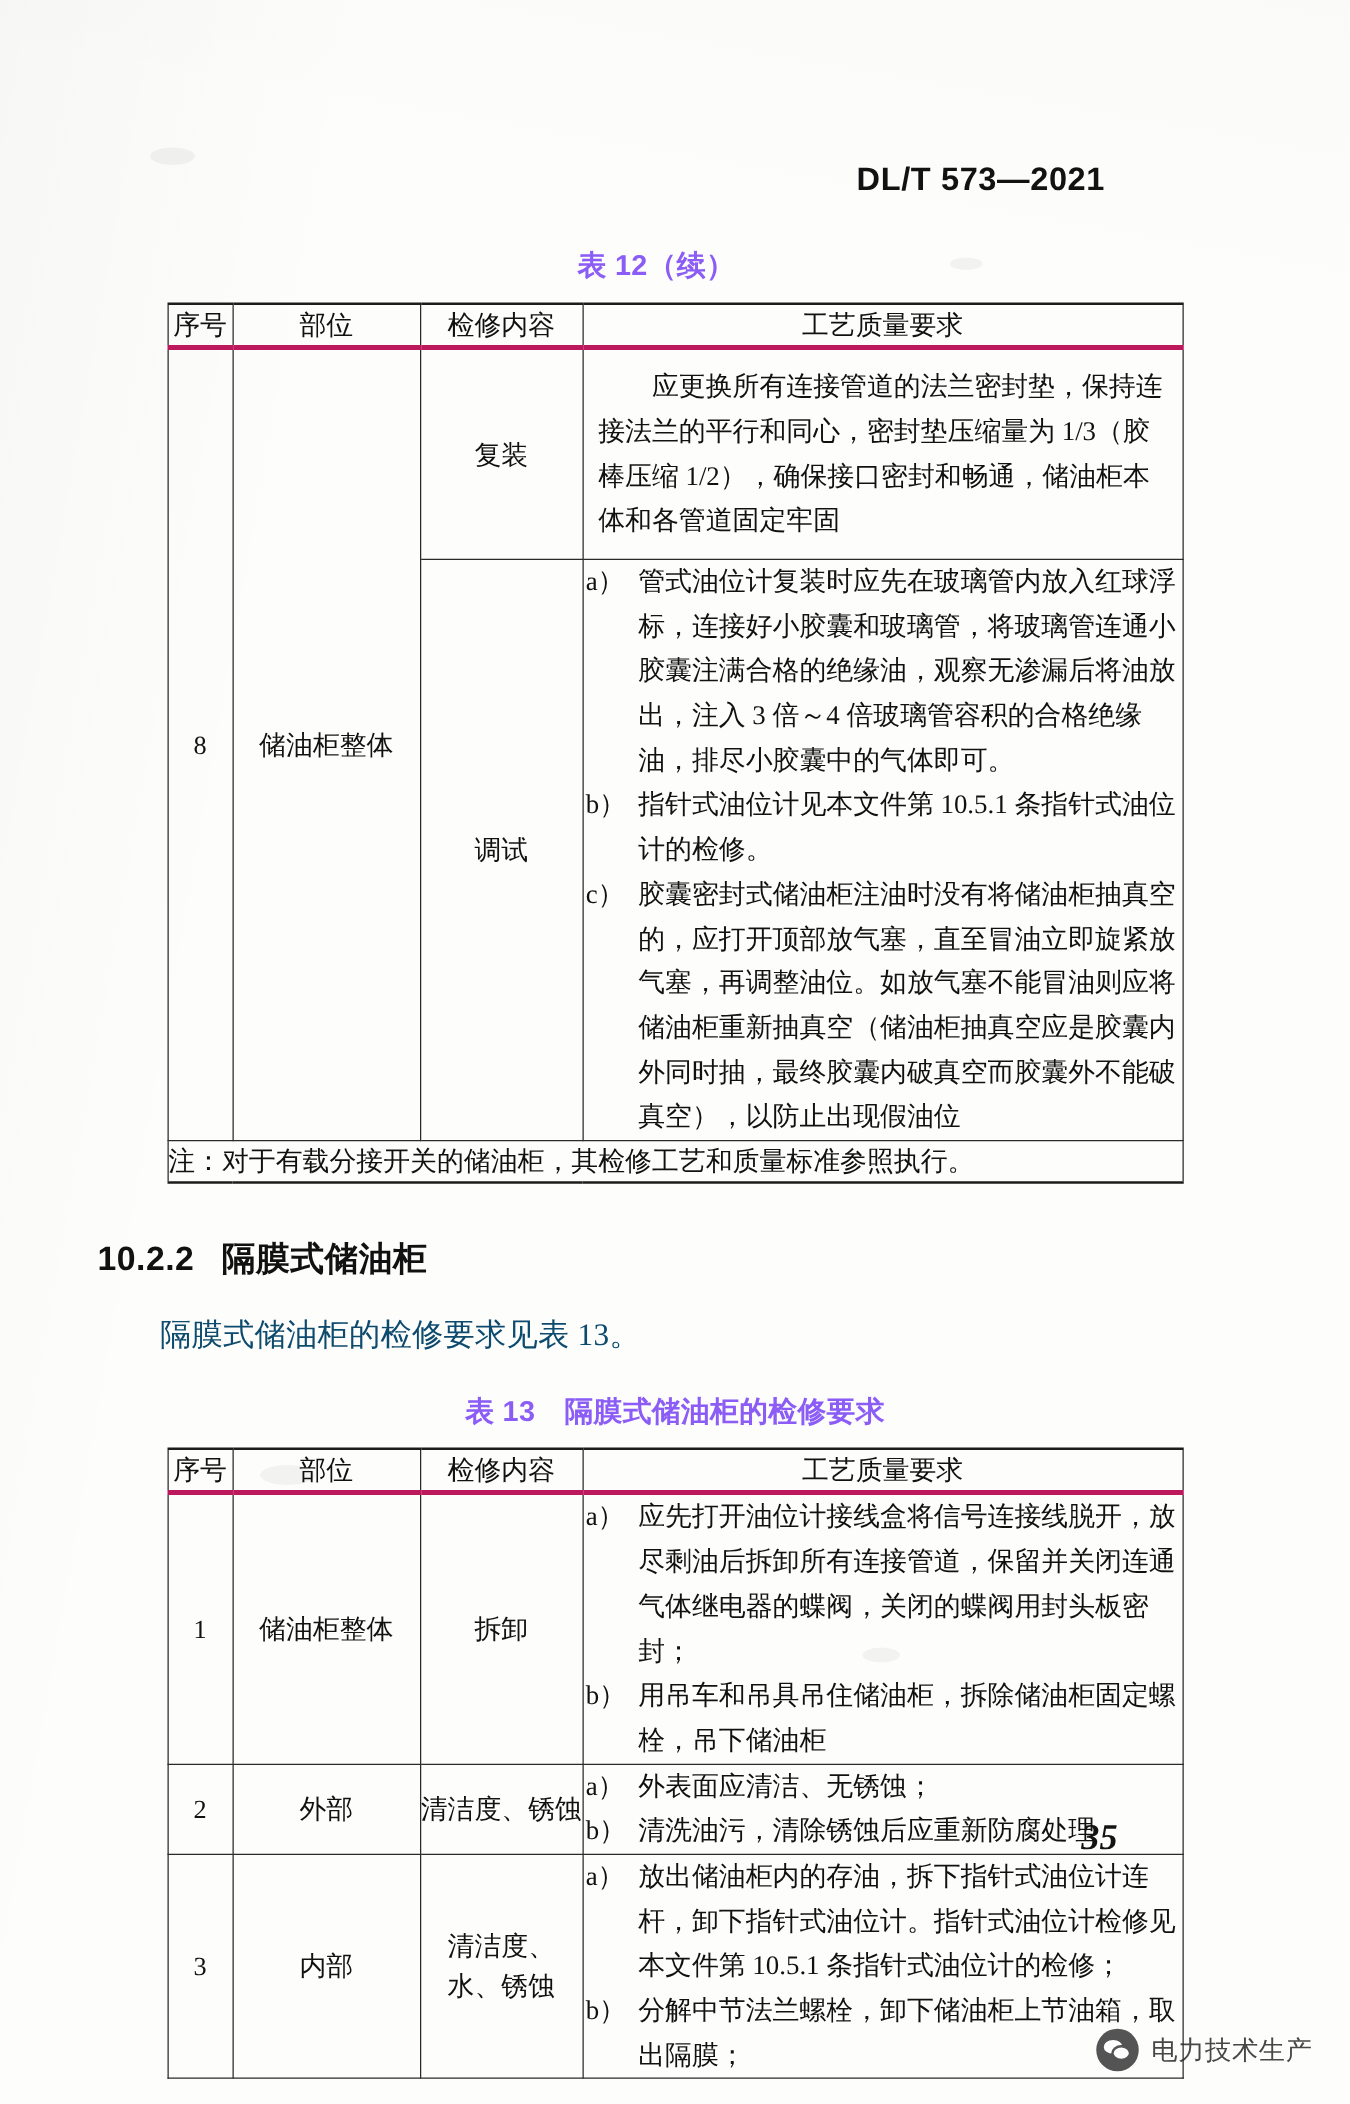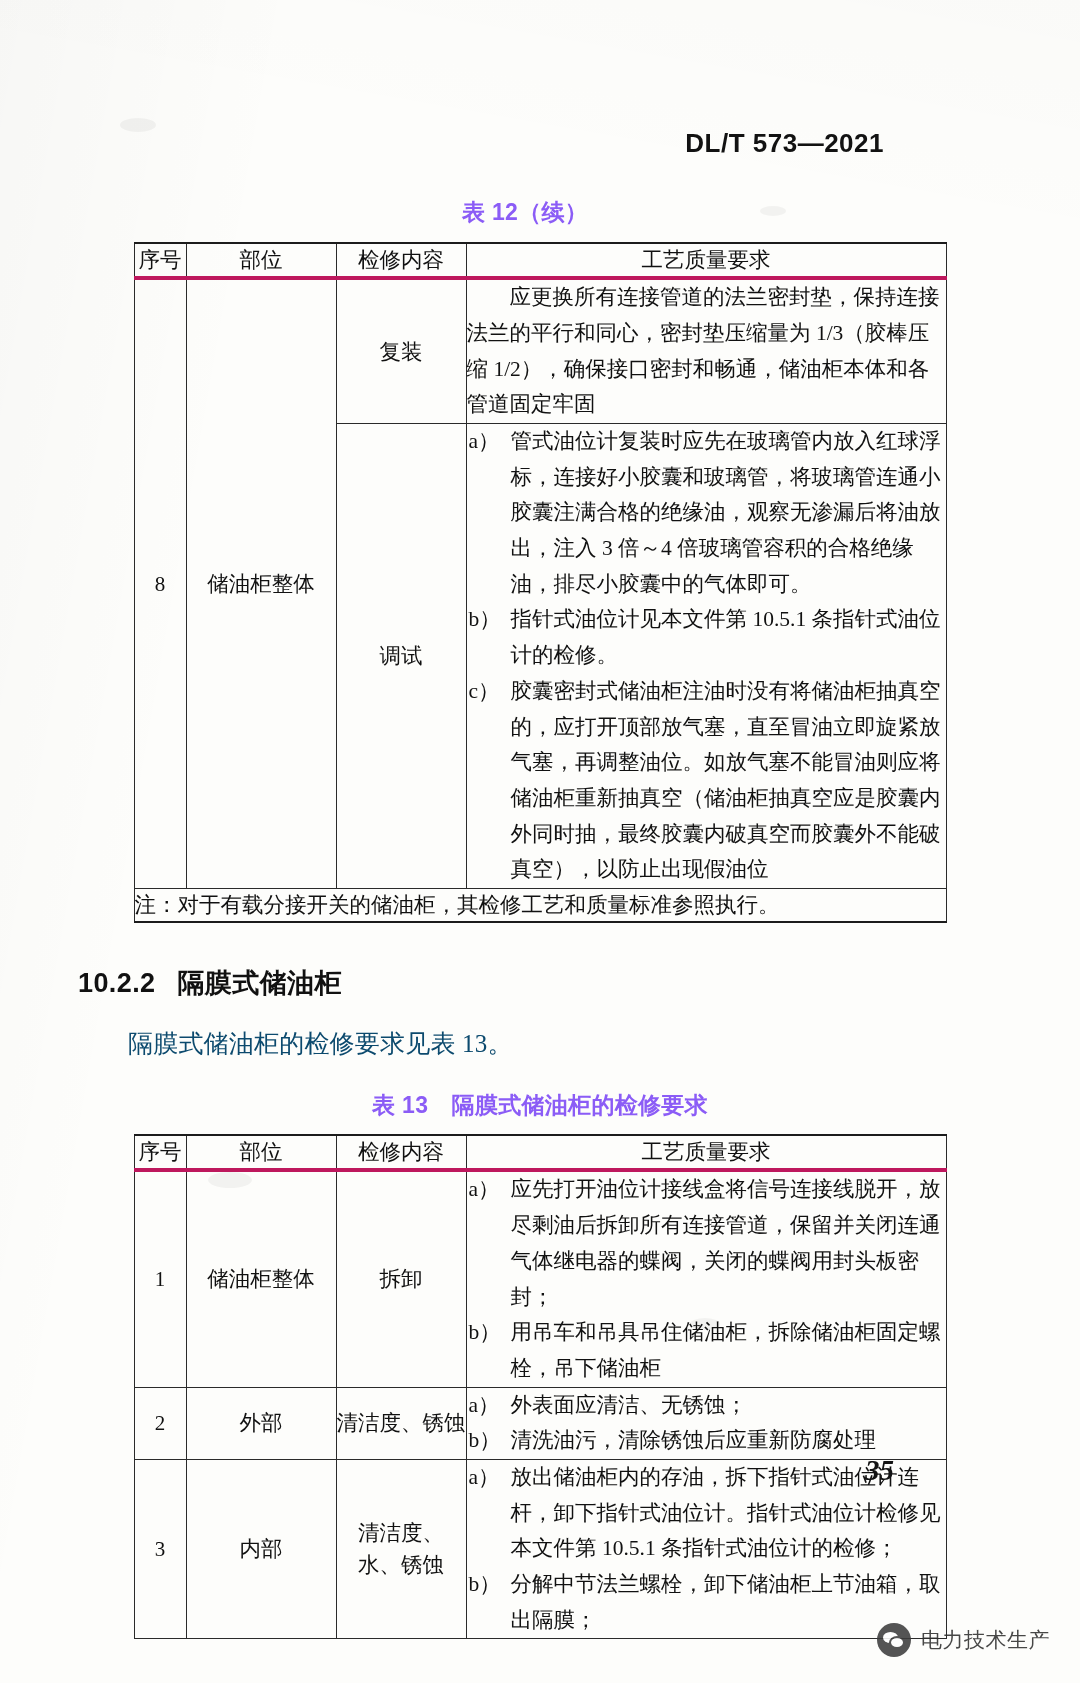--- a/index.html
+++ b/index.html
@@ -95,21 +95,21 @@
     font-size: 21px;
     padding: 10px 2px;
   }
   .cell-req {
     text-align: left;
     font-size: 21.5px;
     line-height: 1.66;
     padding: 11px 14px 11px 16px;
   }
   .cell-req p {
-    margin: 0;
+    margin: 12px;
     text-indent: 2em;
   }
   .cell-req ol.alpha {
     margin: 0;
     padding: 0;
     list-style: none;
   }
   .cell-req ol.alpha > li {
     position: relative;
     padding-left: 44px;

